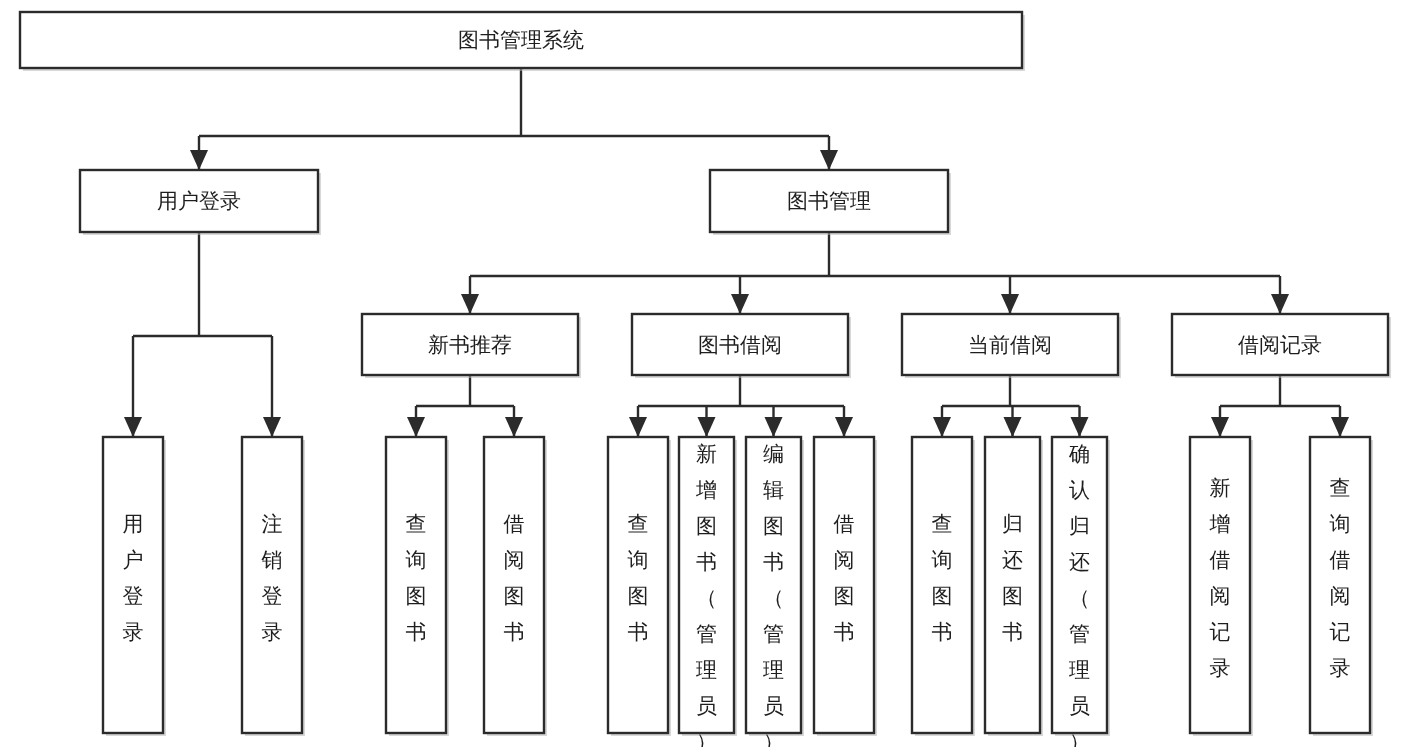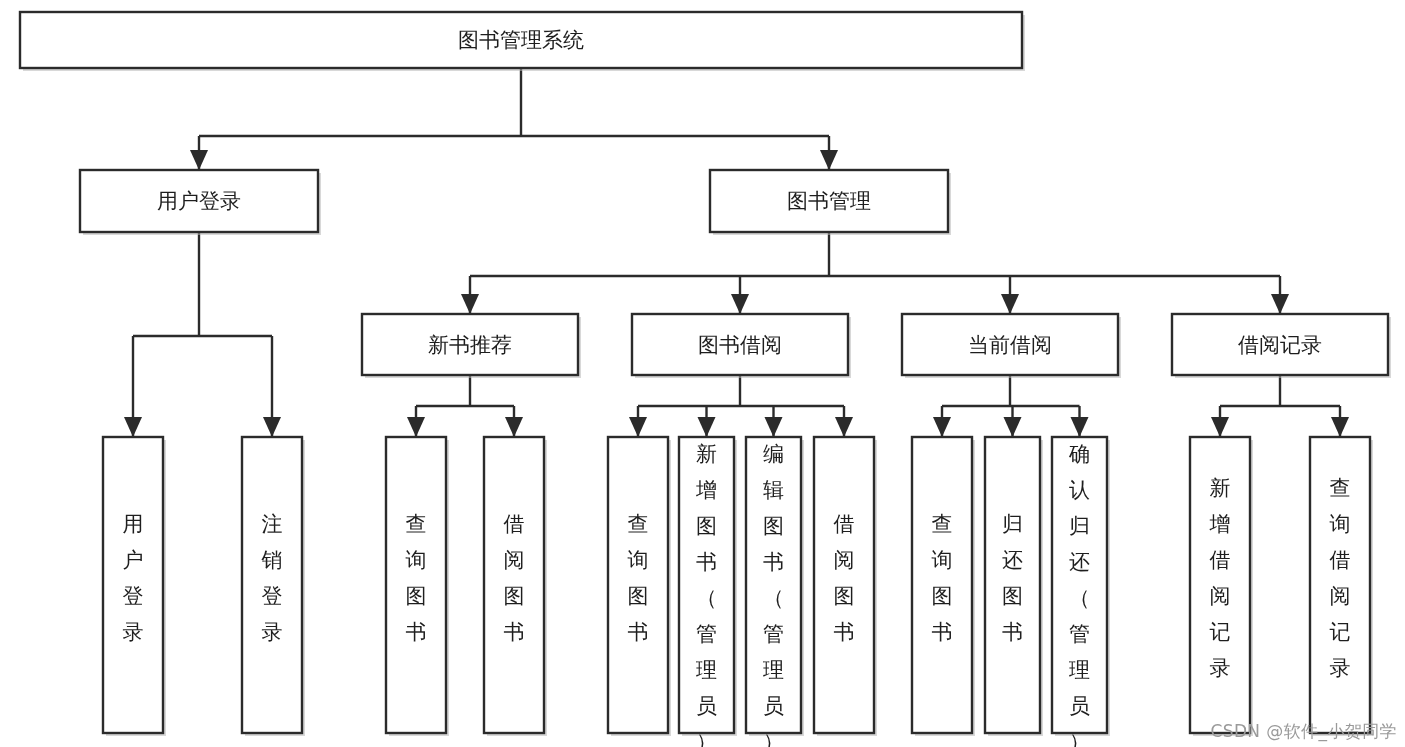--- a/index.html
+++ b/index.html
@@ -241,14 +241,13 @@
           <rect x="1190" y="437" width="60" height="296" class="node-box"></rect>
           <text x="1220" y="0" class="node-label-vertical"><tspan x="1220" y="495">新</tspan><tspan x="1220" y="531">增</tspan><tspan x="1220" y="567">借</tspan><tspan x="1220" y="603">阅</tspan><tspan x="1220" y="639">记</tspan><tspan x="1220" y="675">录</tspan></text>
         </g>
         <g>
           <rect x="1313" y="440" width="60" height="296" class="node-shadow"></rect>
           <rect x="1310" y="437" width="60" height="296" class="node-box"></rect>
           <text x="1340" y="0" class="node-label-vertical"><tspan x="1340" y="495">查</tspan><tspan x="1340" y="531">询</tspan><tspan x="1340" y="567">借</tspan><tspan x="1340" y="603">阅</tspan><tspan x="1340" y="639">记</tspan><tspan x="1340" y="675">录</tspan></text>
         </g>
       </g>
   </svg>
-  <div class="watermark">CSDN @软件_小贺同学</div>
 </div>
 
 </body></html>

